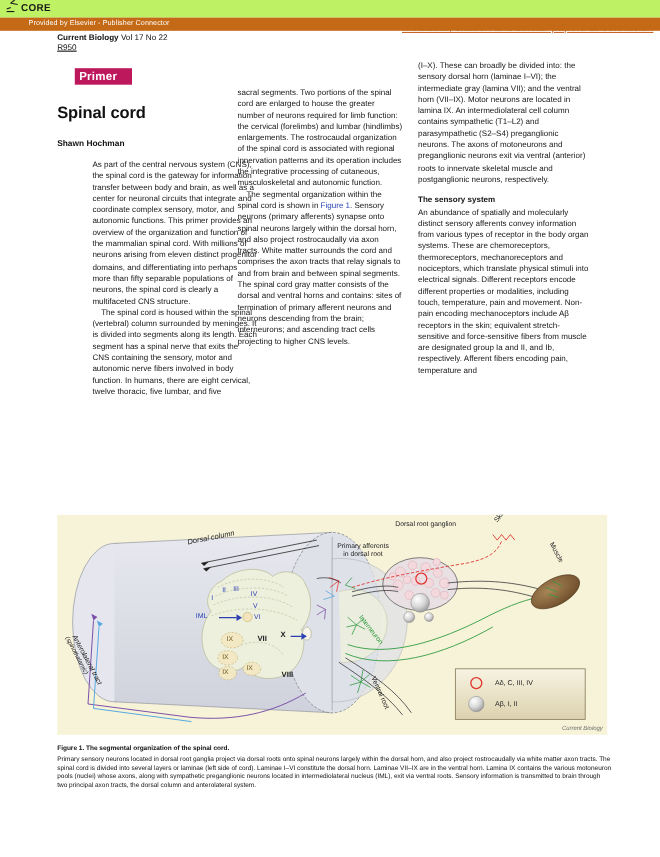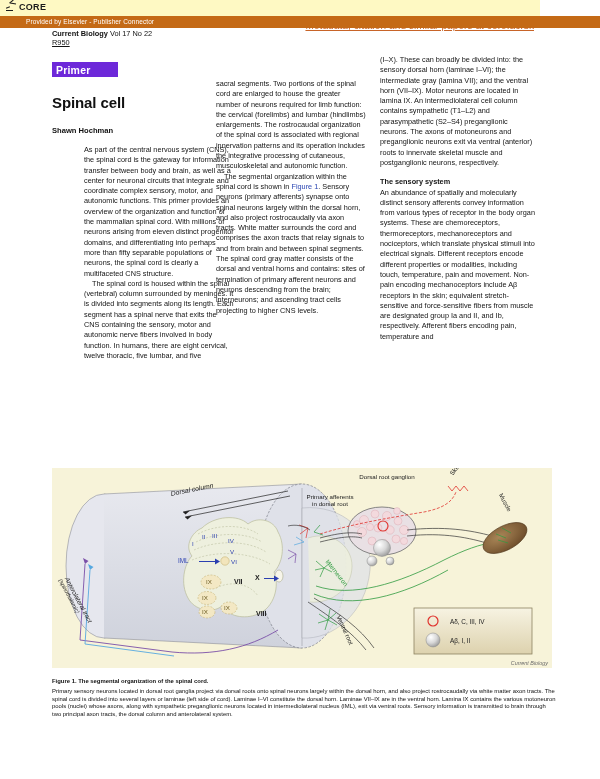--- a/index.html
+++ b/index.html
@@ -6,22 +6,22 @@
   body{
     width:600px;height:779px;
     background:#ffffff;
     font-family:"Liberation Sans", sans-serif;
     color:#1a1a1a;
     overflow:hidden;
     position:relative;
   }
   
   .core-bar{
-    position:absolute;left:0;top:0;width:540px;height:16px;
-    background:#fef9c3;
+    position:absolute;left:0;top:0;width:600px;height:16px;
+    background:#bef264;
   }
   .core-logo{
     position:absolute;left:6px;top:1px;
     display:flex;align-items:center;gap:2px;
     font-size:9px;font-weight:bold;letter-spacing:.3px;color:#1a1a1a;
   }
   .core-mark{width:11px;height:12px;position:relative;display:inline-block;}
   .core-mark i{position:absolute;background:#1a1a1a;display:block;}
   .core-mark i:nth-child(1){left:3px;top:0px;width:5px;height:1.4px;transform:rotate(-38deg);}
   .core-mark i:nth-child(2){left:4px;top:2px;width:6px;height:1.4px;transform:rotate(10deg);}
@@ -42,22 +42,22 @@
   }
   
   .runhead{
     position:absolute;left:52px;top:29px;
     font-size:7.4px;line-height:9px;color:#111;
   }
   .runhead b{font-weight:bold;}
   .runhead .r2{display:block;text-decoration:underline;}
   
   .primer-banner{
-    position:absolute;left:52px;top:62px;
-    width:66px;height:15px;background:#6d28d9;
+    position:absolute;left:68px;top:62px;
+    width:52px;height:15px;background:#be185d;
   }
   .primer-banner span{
     display:block;color:#fff;font-weight:bold;font-size:10.5px;
     padding:2px 0 0 4px;letter-spacing:.2px;
   }
   .article-title{
     position:absolute;left:52px;top:94px;
     font-size:15px;font-weight:bold;color:#111;letter-spacing:-.1px;
   }
   .author{
@@ -118,21 +118,21 @@
 
 <div class="runhead">
   <b>Current Biology</b>
   <span>Vol 17 No 22</span>
   <span class="r2">R950</span>
 </div>
 
 <div class="primer-banner">
   <span>Primer</span>
 </div>
-<div class="article-title">Spinal cell</div>
+<div class="article-title">Spinal cord</div>
 <div class="author">Shawn Hochman</div>
 
 <div class="col" id="col1">
     <p>As part of the central nervous system (CNS), the spinal cord is the gateway for information transfer between body and brain, as well as a center for neuronal circuits that integrate and coordinate complex sensory, motor, and autonomic functions. This primer provides an overview of the organization and function of the mammalian spinal cord. With millions of neurons arising from eleven distinct progenitor domains, and differentiating into perhaps more than fifty separable populations of neurons, the spinal cord is clearly a multifaceted CNS structure.</p>
     <p class="ind">The spinal cord is housed within the spinal (vertebral) column surrounded by meninges. It is divided into segments along its length. Each segment has a spinal nerve that exits the CNS containing the sensory, motor and autonomic nerve fibers involved in body function. In humans, there are eight cervical, twelve thoracic, five lumbar, and five</p>
   </div>
 <div class="col" id="col2">
     <p>sacral segments. Two portions of the spinal cord are enlarged to house the greater number of neurons required for limb function: the cervical (forelimbs) and lumbar (hindlimbs) enlargements. The rostrocaudal organization of the spinal cord is associated with regional innervation patterns and its operation includes the integrative processing of cutaneous, musculoskeletal and autonomic function.</p>
     <p class="ind">The segmental organization within the spinal cord is shown in <span class="lnk">Figure 1</span>. Sensory neurons (primary afferents) synapse onto spinal neurons largely within the dorsal horn, and also project rostrocaudally via axon tracts. White matter surrounds the cord and comprises the axon tracts that relay signals to and from brain and between spinal segments. The spinal cord gray matter consists of the dorsal and ventral horns and contains: sites of termination of primary afferent neurons and neurons descending from the brain; interneurons; and ascending tract cells projecting to higher CNS levels.</p>
   </div>

